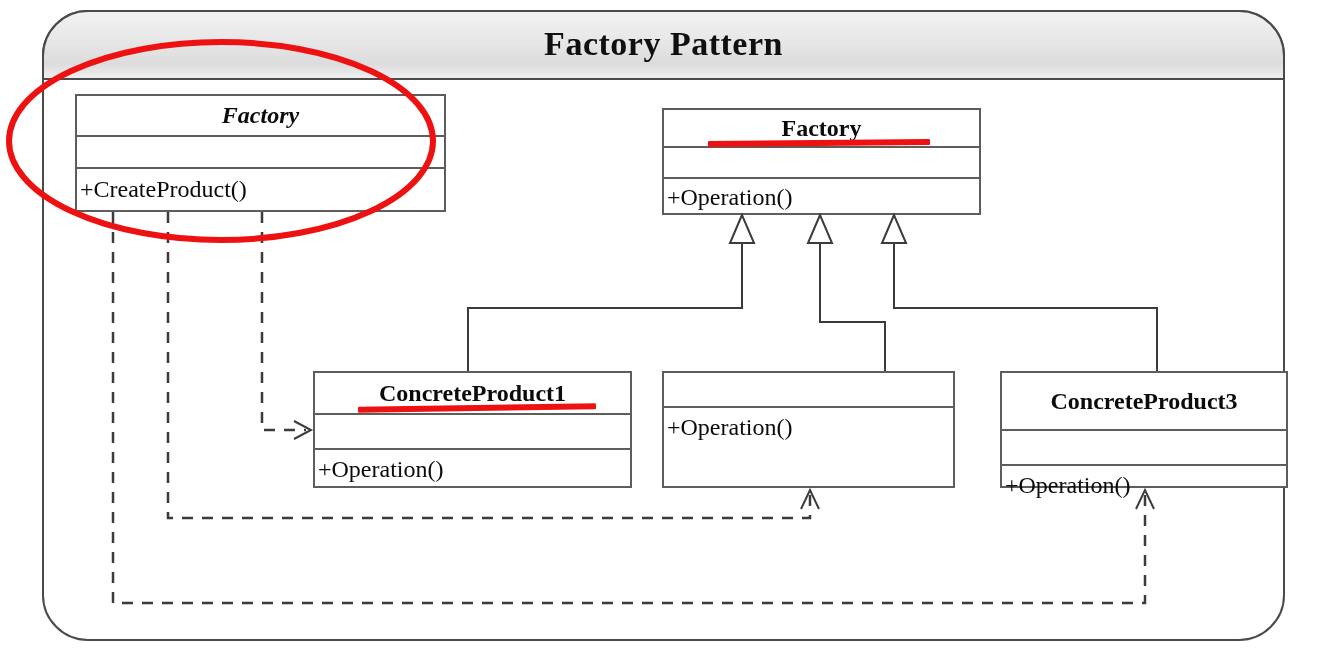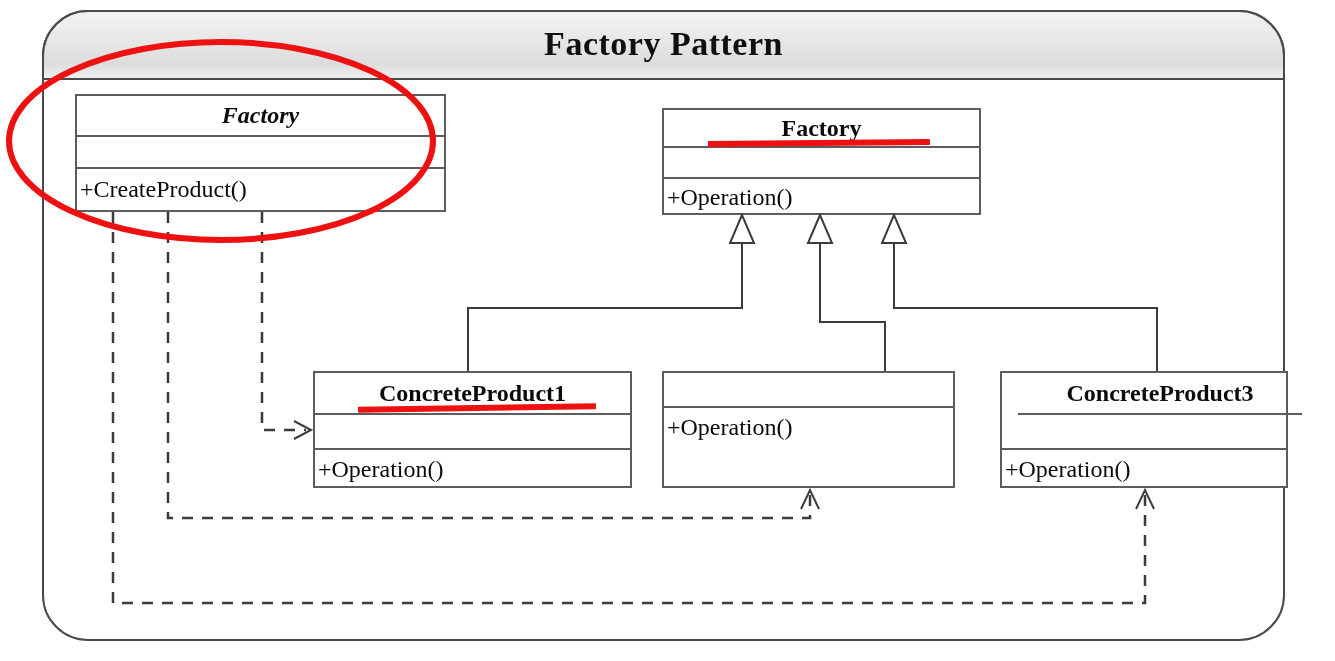--- a/index.html
+++ b/index.html
@@ -134,21 +134,21 @@
     <div class="uml-row last uml-ops" style="height:38px;">+Operation()</div>
   </div>
   <div class="redbar" style="left:358px; top:405px; width:238px; transform:rotate(-0.8deg);"></div>
 
   <div class="umlbox" style="left:662px; top:371px; width:293px; height:117px;">
     <div class="uml-row uml-attrs" style="height:35px;"></div>
     <div class="uml-row last uml-ops" style="height:38px;">+Operation()</div>
   </div>
 
   <div class="umlbox" style="left:1000px; top:371px; width:288px; height:117px;">
-    <div class="uml-row uml-name" style="height:42px;margin-left:16px;">ConcreteProduct3</div>
+    <div class="uml-row uml-name" style="height:58px;">ConcreteProduct3</div>
     <div class="uml-row uml-attrs" style="height:35px;"></div>
     <div class="uml-row last uml-ops" style="height:38px;">+Operation()</div>
   </div>
 
   <svg class="overlay" viewBox="0 0 1335 661">
 
     <g>
       <polygon points="742,215 730,243 754,243" fill="#ffffff" stroke="#3b3b3b" stroke-width="2"></polygon>
       <polyline points="742,243 742,308 468,308 468,371" fill="none" stroke="#3b3b3b" stroke-width="2"></polyline>
     </g>

